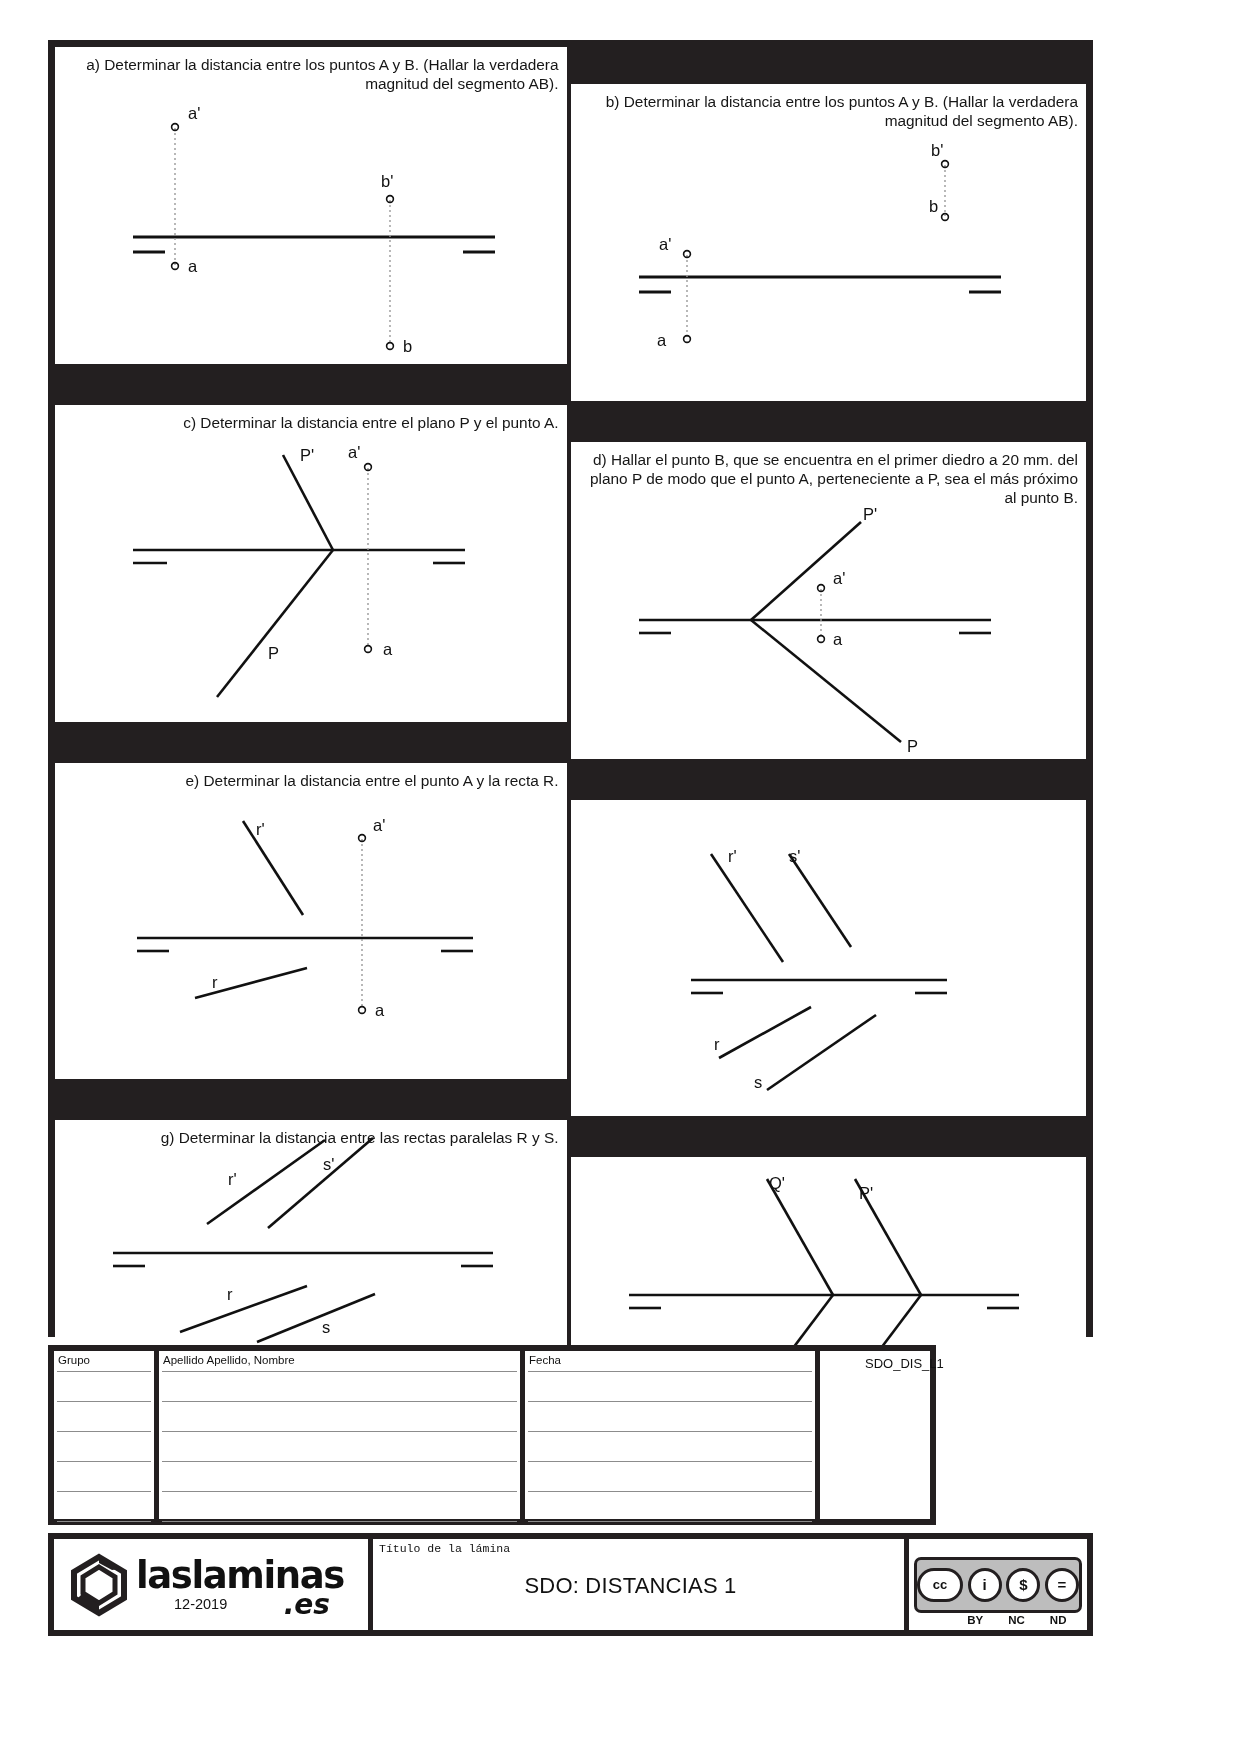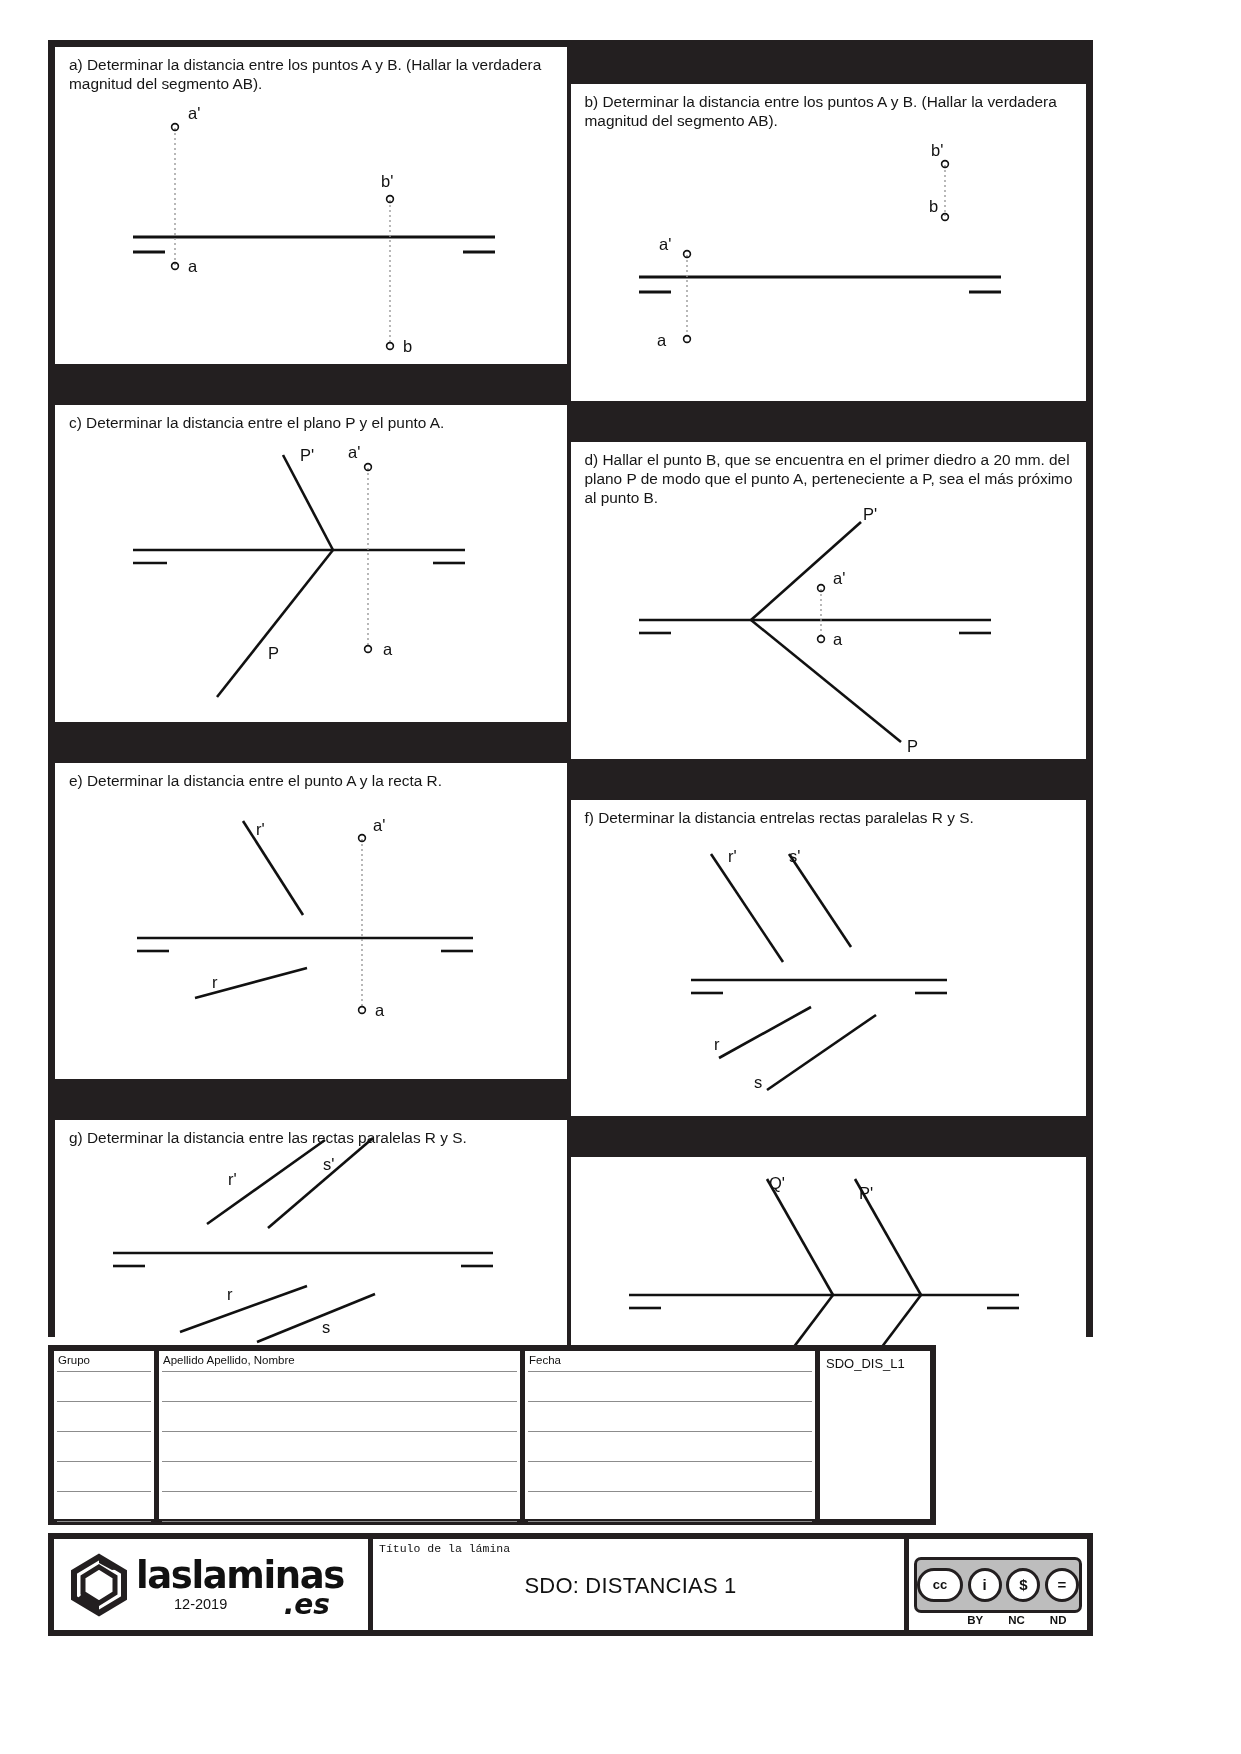--- a/index.html
+++ b/index.html
@@ -6,21 +6,21 @@
   body{width:1241px;height:1754px;font-family:"Liberation Sans",sans-serif;color:#1a1a1a;position:relative;}
   .sheet{position:absolute;left:0;top:0;width:1241px;height:1754px;background:#fff;}
 
   
   .grid{position:absolute;left:48px;top:40px;width:1045px;height:1297px;
         border:7px solid #231f20;box-sizing:border-box;display:flex;flex-wrap:wrap;background:#231f20;}
   .cell{width:50%;height:25%;box-sizing:border-box;background:#fff;border-right:4px solid #231f20;border-bottom:4px solid #231f20;position:relative;overflow:hidden;}
   .cell:nth-child(2n){border-right:none;margin-top:37px;}
   .cell:nth-child(7),.cell:nth-child(8){border-bottom:none;}
 
-  .prompt{position:absolute;left:14px;top:8px;right:8px;font-size:15.4px;line-height:1.24;color:#161616;}
+  .prompt{position:absolute;left:14px;top:8px;right:8px;font-size:15.4px;line-height:1.24;color:#161616;text-align:right;}
 
   .canvas{position:absolute;left:0;top:0;width:100%;height:100%;}
   svg{position:absolute;left:0;top:0;overflow:visible;}
 
   .lbl{font-family:"Liberation Sans",sans-serif;font-size:16.5px;fill:#111;}
 
   
   .tblock{position:absolute;left:48px;top:1345px;width:888px;height:180px;
           border:6px solid #231f20;box-sizing:border-box;background:#fff;display:flex;}
   .tb-col{box-sizing:border-box;position:relative;height:100%;}
@@ -157,21 +157,20 @@
           <circle cx="307" cy="247" r="3.4" fill="none" stroke="#111" stroke-width="1.6"></circle>
           <text class="lbl" x="201" y="72">r'</text>
           <text class="lbl" x="157" y="225">r</text>
           <text class="lbl" x="318" y="68">a'</text>
           <text class="lbl" x="320" y="253">a</text>
         </svg>
       </div>
     </div>
 
     <div class="cell">
-      <div class="prompt">f) Determinar la distancia entrelas rectas paralelas R y S.</div>
       <div class="canvas">
         <svg width="518" height="324" viewBox="0 0 518 324">
           <line x1="120" y1="180" x2="376" y2="180" stroke="#111" stroke-width="2.6"></line>
           <line x1="120" y1="193" x2="152" y2="193" stroke="#111" stroke-width="2.6"></line>
           <line x1="344" y1="193" x2="376" y2="193" stroke="#111" stroke-width="2.6"></line>
           <line x1="140" y1="54" x2="212" y2="162" stroke="#111" stroke-width="2.6"></line>
           <line x1="218" y1="54" x2="280" y2="147" stroke="#111" stroke-width="2.6"></line>
           <line x1="148" y1="258" x2="240" y2="207" stroke="#111" stroke-width="2.6"></line>
           <line x1="196" y1="290" x2="305" y2="215" stroke="#111" stroke-width="2.6"></line>
           <text class="lbl" x="157" y="62">r'</text>
@@ -255,21 +254,21 @@
         <div class="ln" style="top:0"></div>
           <div class="ln" style="top:30px"></div>
         <div class="ln" style="top:60px"></div>
           <div class="ln" style="top:90px"></div>
         <div class="ln" style="top:120px"></div>
           <div class="ln" style="top:150px"></div>
       </div>
     </div>
     <div class="tb-sep"></div>
 
-    <div class="tb-col" style="width:110px;">
+    <div class="tb-col" style="width:110px;padding-left:39px;">
       <div class="code-box">SDO_DIS_L1</div>
     </div>
   </div>
 
   <div class="footer">
 
     <div class="f-logo">
       <div class="logomark">
         <svg width="62" height="62" viewBox="0 0 62 62">
           <path d="M31 3 L56 18 L56 44 L31 59 L6 44 L6 18 Z" fill="none" stroke="#231f20" stroke-width="6"></path>

